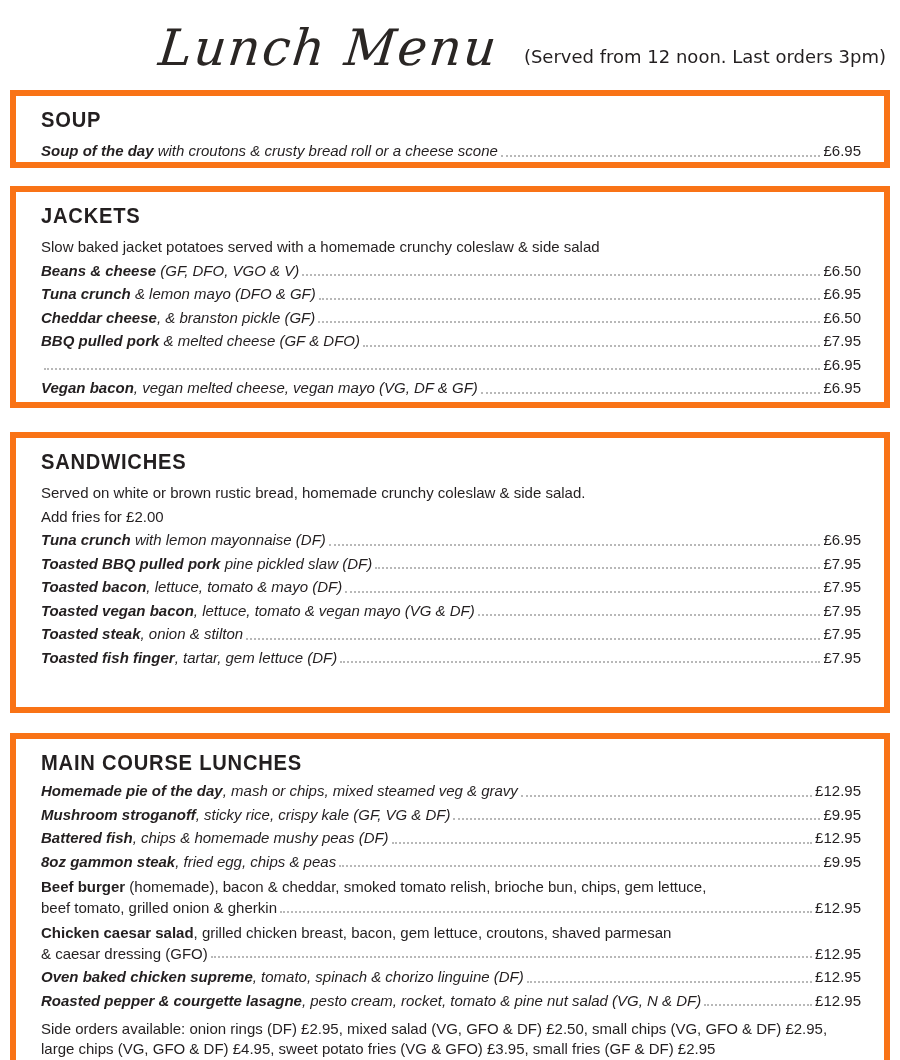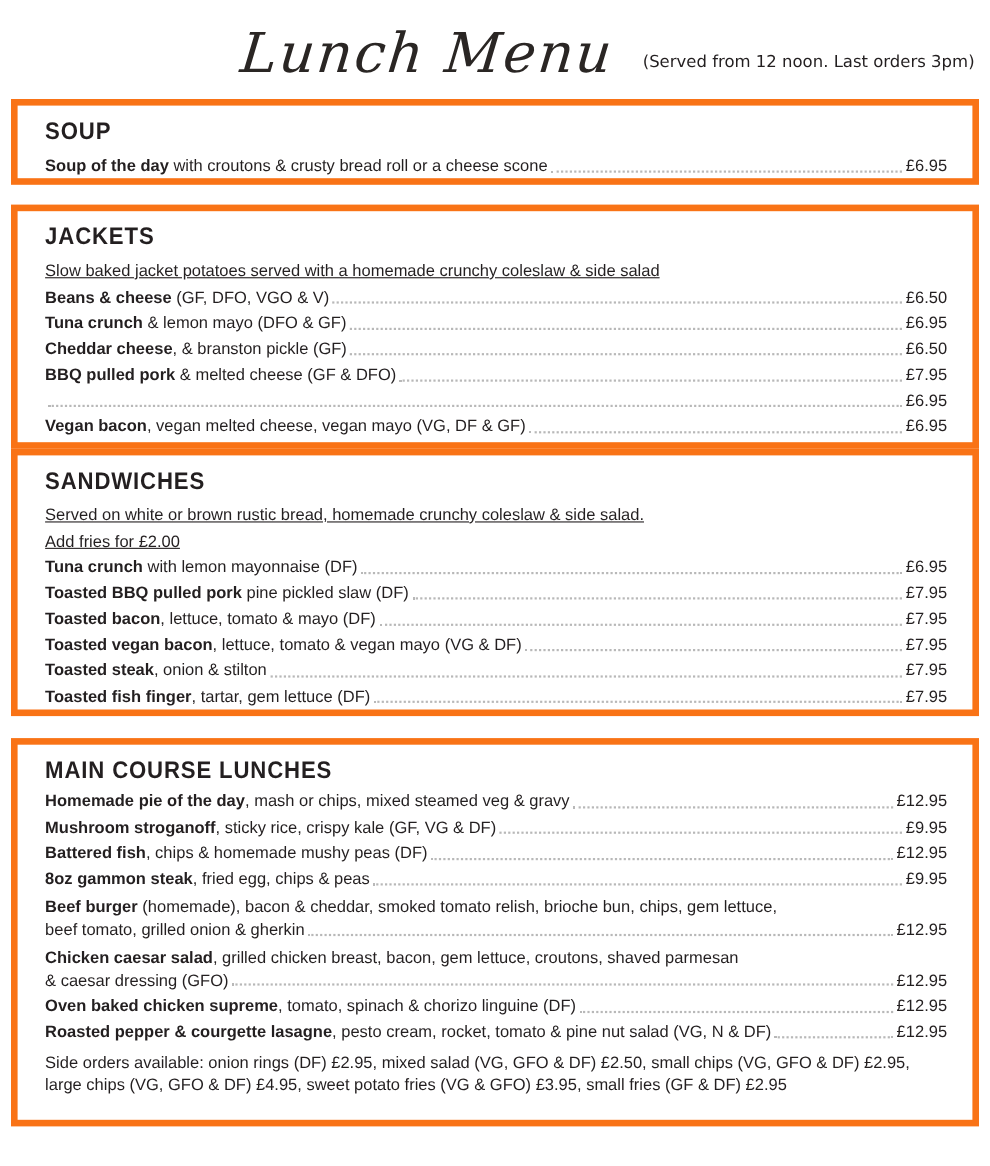--- a/index.html
+++ b/index.html
@@ -25,57 +25,57 @@
     font-style: italic;
     font-size: 50px;
     line-height: 1;
     letter-spacing: 2px;
     transform: skewX(-6deg);
     white-space: nowrap;
     color: #2a2624;
   }
   .subtitle {
     font-family: "DejaVu Sans", sans-serif;
-    font-size: 15px;
+    font-size: 18px;
     margin-left: 26px;
     margin-top: 16px;
     white-space: nowrap;
   }
 
   
   .box {
     border: 6px solid #f97316;
     margin: 0 10px;
     padding: 10px 23px 0 25px;
     overflow: hidden;
   }
   #box-soup       { height: 78px;  margin-bottom: 18px; }
-  #box-jackets    { height: 222px; }
-  #box-sandwiches { height: 243px; margin-bottom: 20px; }
+  #box-jackets    { height: 222px; margin-bottom: 24px; }
+  #box-sandwiches { height: 281px; margin-bottom: 20px; }
   #box-mains      { height: 353px; }
 
   .sec-title {
     font-size: 21px;
     font-weight: bold;
     letter-spacing: 0.8px;
     margin: 2px 0 7px 0;
     transform: scale(0.96, 1.04);
     transform-origin: left center;
     white-space: nowrap;
   }
   #box-mains .sec-title { margin-bottom: 4px; }
 
-  .intro { line-height: 23.5px; text-decoration: underline; }
+  .intro { line-height: 23.5px; }
 
   .item {
     display: flex;
     align-items: flex-end;
     line-height: 23.5px;
   }
-  .item .txt { white-space: nowrap; }
+  .item .txt { white-space: nowrap; font-style: italic; }
   .nm { font-weight: bold; }
   .lead {
     flex: 1;
     border-bottom: 2px dotted #b8b8b8;
     margin: 0 3px 6px 3px;
     min-width: 12px;
   }
   .price { white-space: nowrap; }
 
   .item2 { margin: 2px 0 1px 0; }

